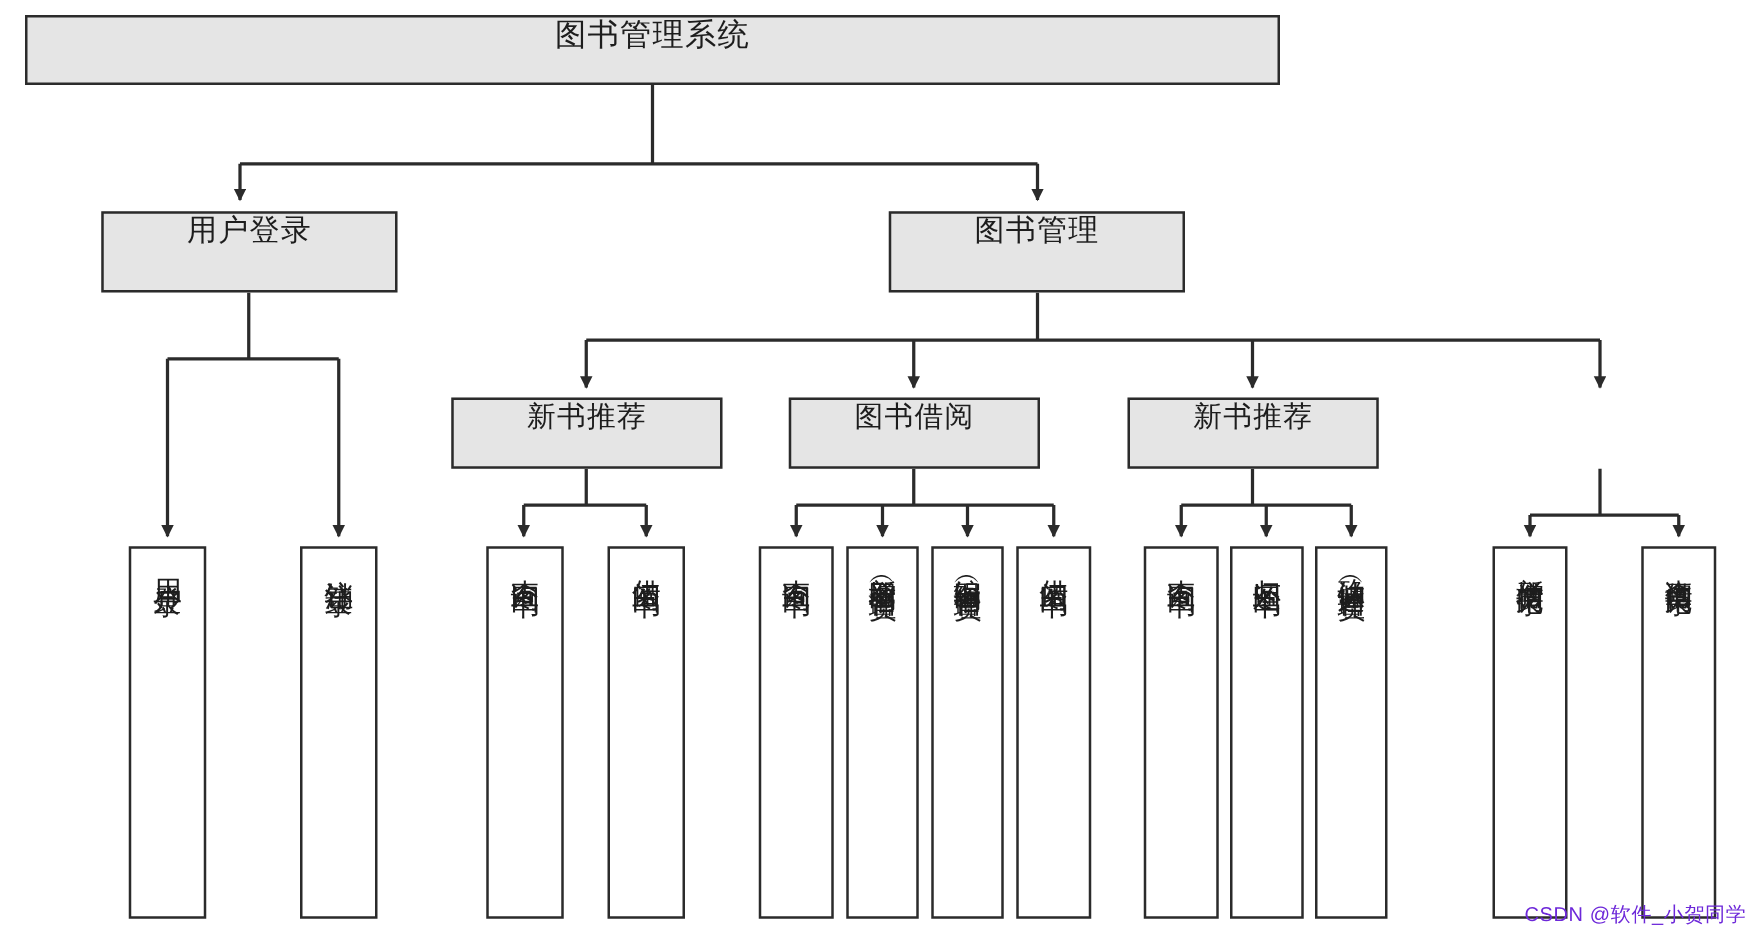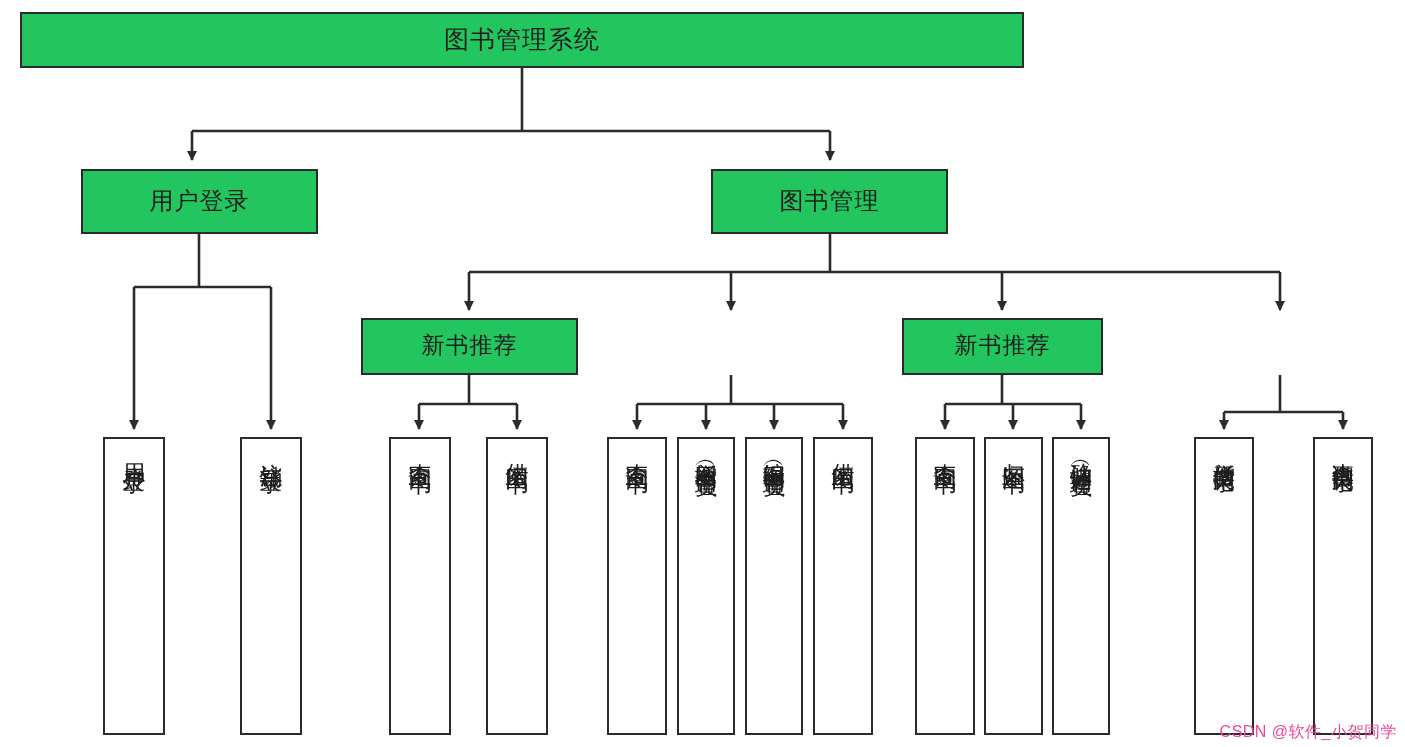--- a/index.html
+++ b/index.html
@@ -8,27 +8,26 @@
     font-family:"Liberation Sans","DejaVu Sans",sans-serif;
     color:#231f20;
     overflow:hidden;
   }
   #stage{position:relative;width:1405px;height:747px;}
   svg#wires{position:absolute;left:0;top:0;width:1405px;height:747px;}
 
   .node{
     position:absolute;
     box-sizing:border-box;
-    background:#22c55e;
+    background:#e5e5e5;
     border:2px solid #2b2b2b;
     display:flex;
-    align-items:center;
+    align-items:flex-start;
     justify-content:center;
     text-align:center;
-    font-family:Liberation Serif, serif;
   }
   .node .lbl{
     font-size:24px;
     line-height:1.15;
     letter-spacing:1px;
     color:#1d1d1d;
     white-space:nowrap;
   }
   .node.root .lbl{font-size:25px;}
   .node.lvl2 .lbl{font-size:24px;}
@@ -57,21 +56,21 @@
     height:100%;
     display:block;
   }
   .leaf.tall .vlbl{font-size:22px;letter-spacing:2px;}
 
   #watermark{
     position:absolute;
     right:8px;
     bottom:4px;
     font-size:16px;
-    color:#ec4899;
+    color:#6d28d9;
     white-space:nowrap;
     letter-spacing:0.5px;
   }
 </style>
 </head>
 <body>
 
 <div id="stage">
 
   <svg id="wires" viewBox="0 0 1405 747">
@@ -131,20 +130,23 @@
   <div class="node lvl2" style="left:81px;top:169px;width:237px;height:65px;">
     <span class="lbl">用户登录</span>
   </div>
   <div class="node lvl2" style="left:711px;top:169px;width:237px;height:65px;">
     <span class="lbl">图书管理</span>
   </div>
 
   <div class="node lvl3" style="left:361px;top:318px;width:217px;height:57px;">
     <span class="lbl">新书推荐</span>
   </div>
+  <div class="node lvl3" style="left:631px;top:318px;width:201px;height:57px;">
+    <span class="lbl">图书借阅</span>
+  </div>
   <div class="node lvl3" style="left:902px;top:318px;width:201px;height:57px;">
     <span class="lbl">新书推荐</span>
   </div>
 
   <div class="leaf" style="left:103px;top:437px;width:62px;height:298px;">
     <span class="vlbl">用户登录</span>
   </div>
   <div class="leaf" style="left:240px;top:437px;width:62px;height:298px;">
     <span class="vlbl">注销登录</span>
   </div>

